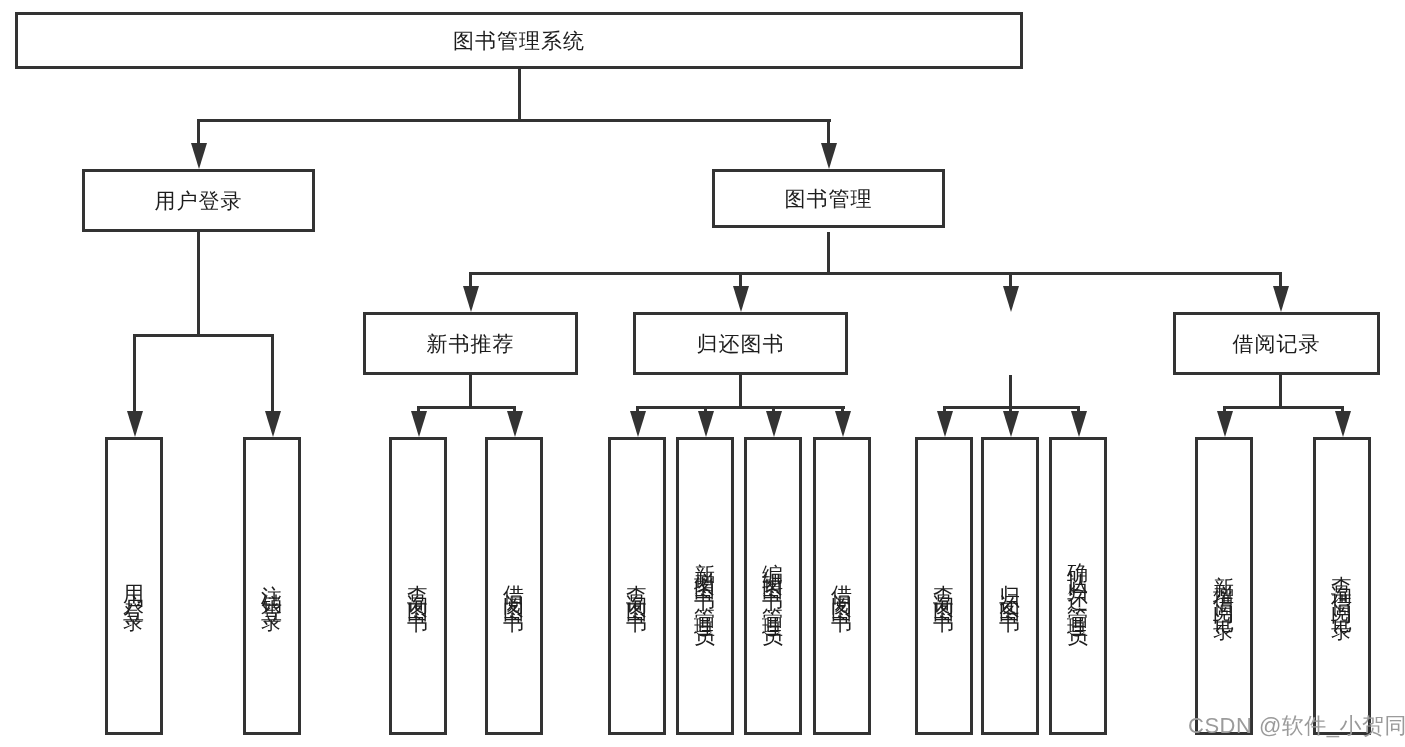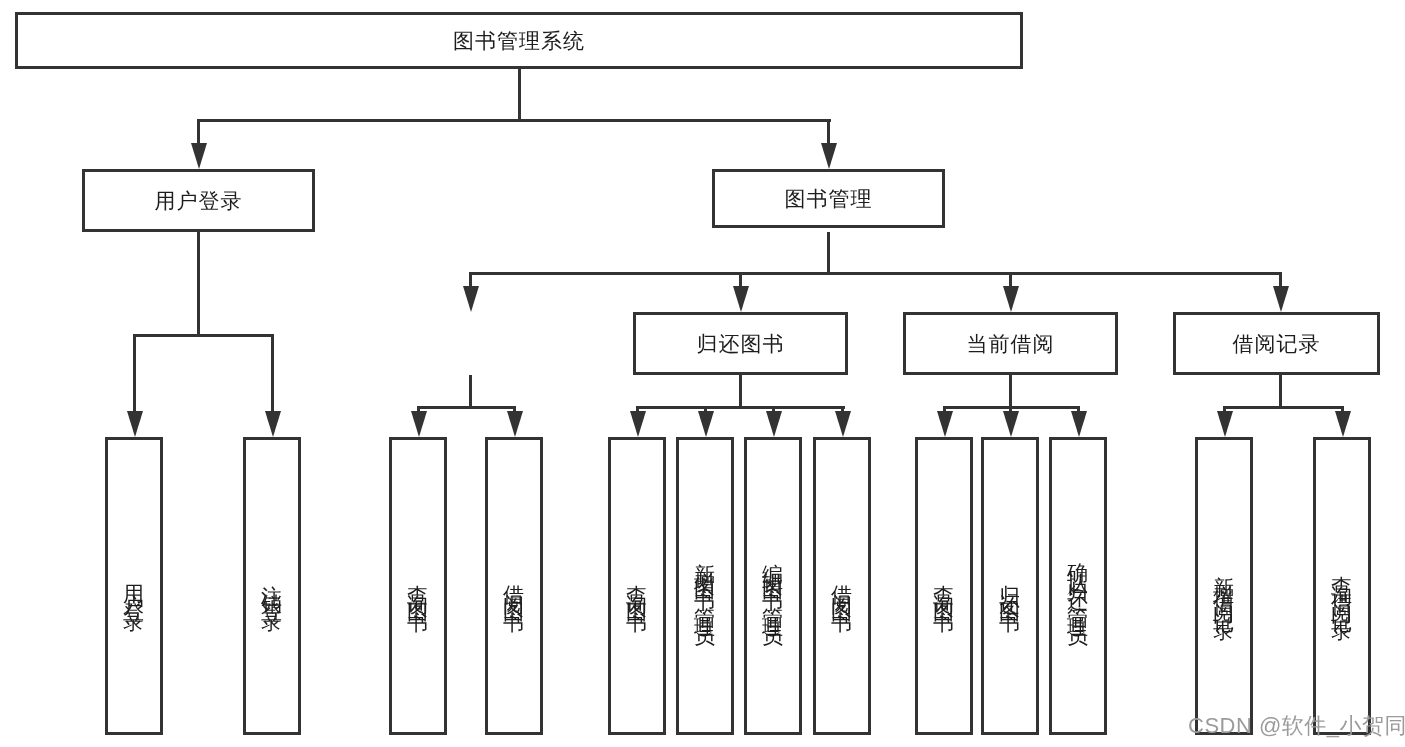--- a/index.html
+++ b/index.html
@@ -69,25 +69,25 @@
     <span>图书管理系统</span>
   </div>
 
   <div class="node h" style="left:82px;top:169px;width:233px;height:63px">
     <span>用户登录</span>
   </div>
   <div class="node h" style="left:712px;top:169px;width:233px;height:59px">
     <span>图书管理</span>
   </div>
 
+  <div class="node h" style="left:363px;top:312px;width:215px;height:63px">
+    <span>新书推荐</span>
+  </div>
   <div class="node h" style="left:633px;top:312px;width:215px;height:63px">
     <span>归还图书</span>
-  </div>
-  <div class="node h" style="left:903px;top:312px;width:215px;height:63px">
-    <span>当前借阅</span>
   </div>
   <div class="node h" style="left:1173px;top:312px;width:207px;height:63px">
     <span>借阅记录</span>
   </div>
 
   <div class="node v" style="left:105px;top:437px;width:58px;height:298px">
     <span>用户登录</span>
   </div>
   <div class="node v" style="left:243px;top:437px;width:58px;height:298px">
     <span>注销登录</span>

